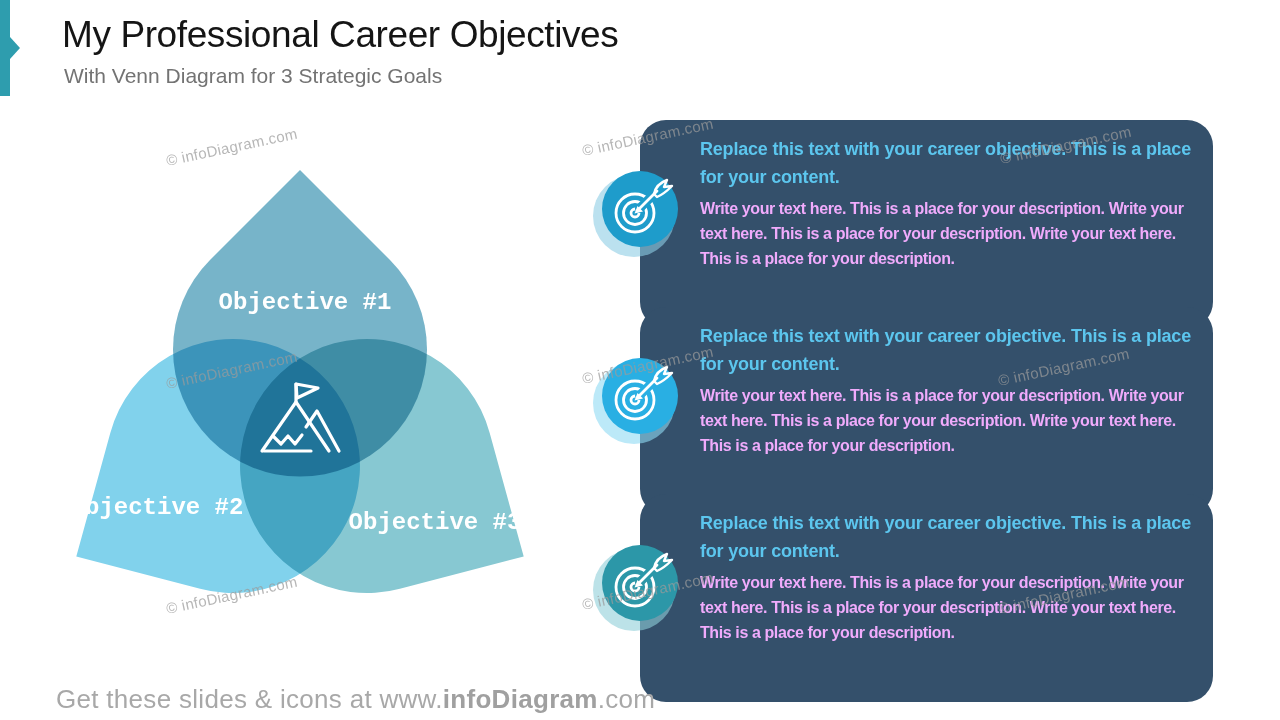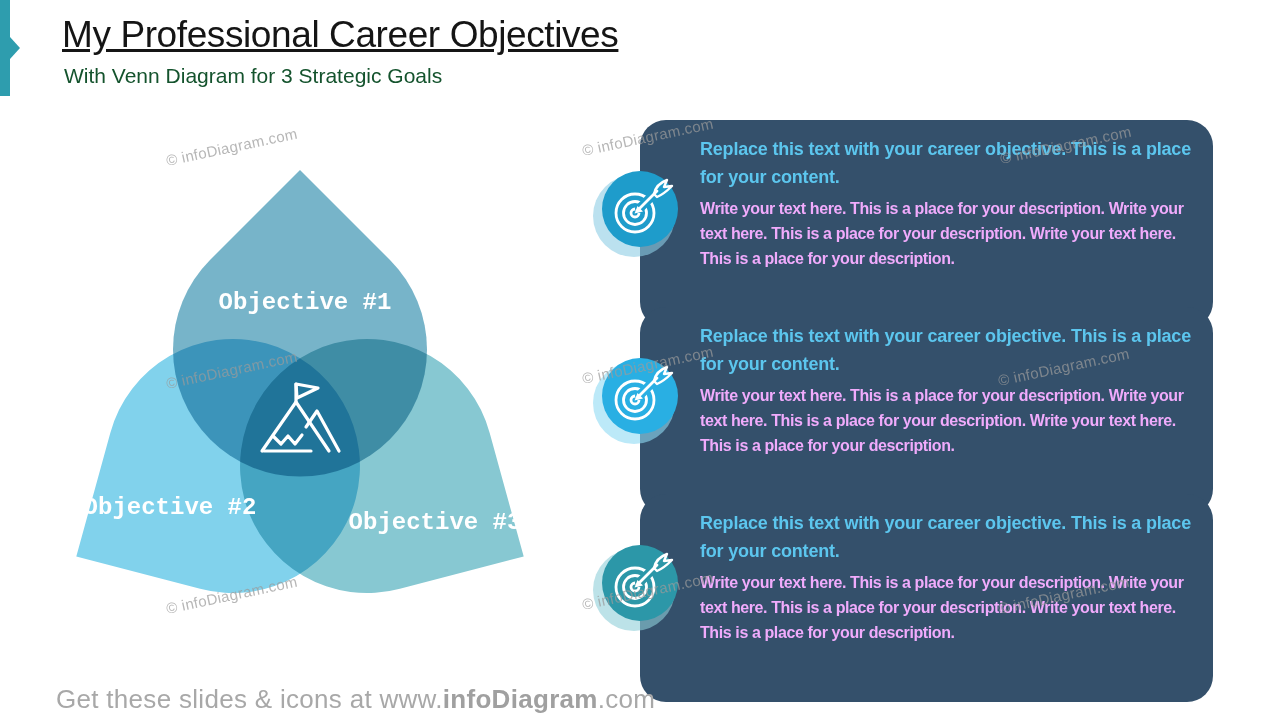--- a/index.html
+++ b/index.html
@@ -4,22 +4,22 @@
 <style>
   html,body { margin:0; padding:0; background:#e8e8e8; }
   .slide {
     position:relative; width:1280px; height:720px; background:#ffffff;
     font-family:"Liberation Sans", sans-serif; overflow:hidden; margin:0 auto;
   }
   
   .accent-bar { position:absolute; left:0; top:0; width:10px; height:96px; background:#2E9DAE; }
   .accent-arrow { position:absolute; left:10px; top:37px; width:0; height:0;
     border-top:11px solid transparent; border-bottom:11px solid transparent; border-left:10px solid #2E9DAE; }
-  .title { position:absolute; left:62px; top:14px; font-size:37px; font-weight:400; color:#151515; letter-spacing:-0.4px; white-space:nowrap;text-decoration:underline; }
-  .subtitle { position:absolute; left:64px; top:64px; font-size:21px; font-weight:400; color:#14532d; white-space:nowrap; }
+  .title { position:absolute; left:62px; top:14px; font-size:37px; font-weight:400; color:#151515; letter-spacing:-0.4px; white-space:nowrap; }
+  .subtitle { position:absolute; left:64px; top:64px; font-size:21px; font-weight:400; color:#737373; white-space:nowrap; }
 
   
   .venn-svg { position:absolute; left:0; top:0; isolation:isolate; }
   .petal { mix-blend-mode:multiply; }
   .venn-label { position:absolute; transform:translate(-50%,-50%); color:#ffffff;
     font-weight:bold; font-size:24px; white-space:nowrap;font-family:Liberation Mono, monospace; }
 
   
   .card { position:absolute; left:640px; width:573px; height:208px; background:#34506B; border-radius:26px; }
   .card-heading { position:absolute; left:60px; top:15px; width:500px; font-size:18px; line-height:28px;
@@ -53,21 +53,21 @@
     <g fill="none" stroke="#ffffff" stroke-width="3.2" stroke-linecap="round" stroke-linejoin="round">
       <path d="M 262 451 L 296 402 L 329 451"></path>
       <path d="M 264 451 L 311 451"></path>
       <path d="M 273 436 L 281 444 L 288 436 L 295 444 L 302 435"></path>
       <path d="M 306 427 L 317 411 L 339 451"></path>
       <path d="M 296 402 L 296 384"></path>
       <path d="M 296 384 L 318 388 L 297 398 Z"></path>
     </g>
   </svg>
   <div class="venn-label" style="left:305px; top:302px">Objective #1</div>
-  <div class="venn-label" style="left:170px; top:507px">Objective #2</div>
+  <div class="venn-label" style="left:157px; top:507px">Objective #2</div>
   <div class="venn-label" style="left:435px; top:522px">Objective #3</div>
 
   <div class="card" style="top:120px">
     <div class="card-heading">Replace this text with your career objective. This is a place for your content.</div>
     <div class="card-body">Write your text here. This is a place for your description. Write your text here. This is a place for your description. Write your text here. This is a place for your description.</div>
   </div>
   <svg class="card-icon" style="left:593px; top:166px" width="92" height="92" viewBox="0 0 92 92">
     <circle cx="41" cy="50" r="41" opacity="0.6" fill="#8ECDE4"></circle>
     <circle cx="47" cy="43" r="38" fill="#1E9CCB"></circle>
     <g fill="none" stroke="#ffffff" stroke-width="2.8" stroke-linecap="round" stroke-linejoin="round">

